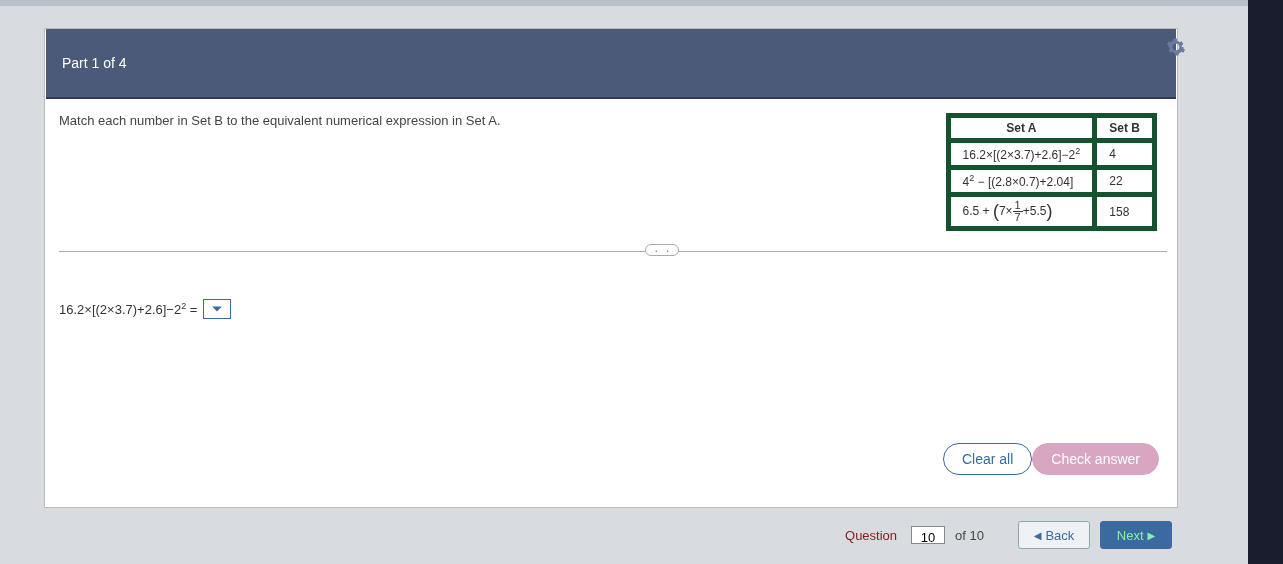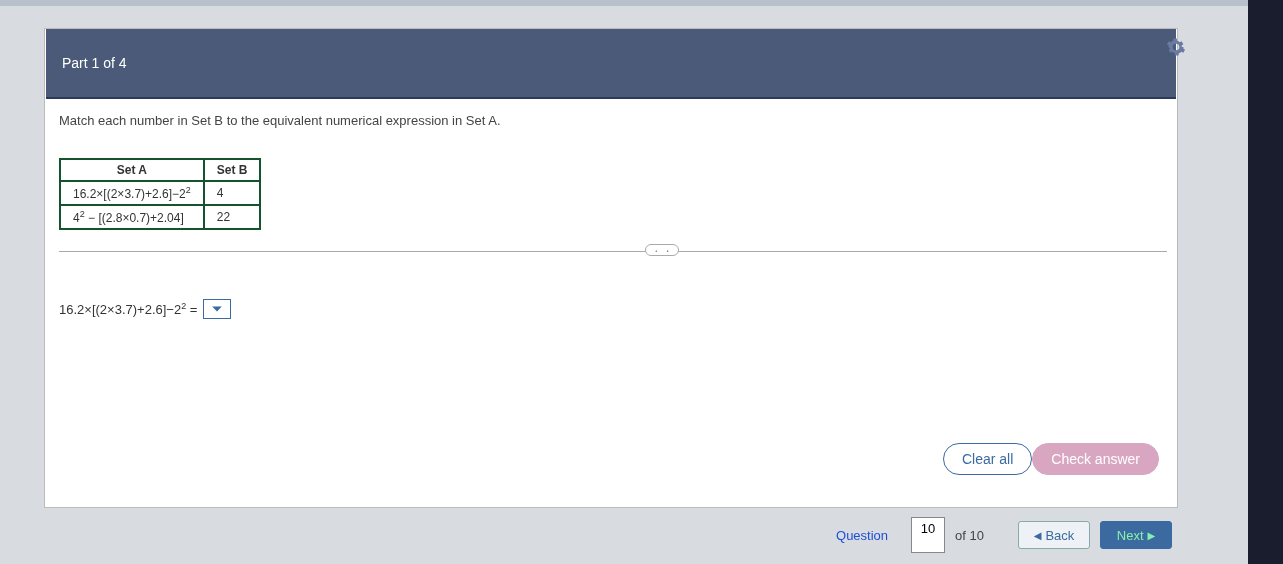--- a/index.html
+++ b/index.html
@@ -41,35 +41,34 @@
   right: -10px;
   top: 8px;
   width: 20px; height: 20px;
   color: #6b7aa0;
 }
 .instruction-row {
   padding: 14px 14px 0 14px;
   display: flex;
   align-items: flex-start;
   gap: 30px;
-  flex-direction: column;
 }
 .instruction-text {
   font-size: 13px;
   color: #444;
   flex: 1;
 }
 .match-table {
   border-collapse: collapse;
   font-size: 12px;
   color: #333;
   margin-right: 6px;
 }
 .match-table th, .match-table td {
-  border: 2px solid #14532d;
+  border: 5px solid #14532d;
   padding: 3px 12px;
   text-align: left;
   white-space: nowrap;
 }
 .match-table th { font-weight: 600; text-align: center; background:#fff;}
 .expr .frac { display:inline-block; vertical-align: middle; text-align:center; line-height:1; font-size:11px;}
 .expr .frac .num { display:block; border-bottom:1px solid #333; padding:0 2px;}
 .expr .frac .den { display:block; padding:0 2px;}
 .expr .paren { font-size: 18px; vertical-align: middle; line-height: 0.8;}
 .divider-bar {
@@ -154,22 +153,22 @@
   width: 1134px;
   height: 40px;
   background: transparent;
   display: flex;
   align-items: center;
   justify-content: flex-end;
   gap: 10px;
   padding-right: 6px;
   font-size: 13px;
 }
-.q-label { color:#1d4ed8; margin-right:13px;text-align:right;}
-.q-num { border:1px solid #888; background:#fff; width:34px; height:36px; text-align:center; line-height:22px; font-size:13px;}
+.q-label { color:#7f1d1d; margin-right:4px;text-align:right;}
+.q-num { border:1px solid #888; background:#fff; width:34px; height:18px; text-align:center; line-height:22px; font-size:13px;}
 .q-of { color:#444; margin-right: 24px;}
 .nav-btn {
   width: 72px; height: 28px;
   border: 1px solid #8aa;
   background: #eef2f6;
   color: #3a6aa0;
   border-radius: 3px;
   font-size: 13px;
   display:inline-flex; align-items:center; justify-content:center; gap:4px;
   cursor:pointer;
@@ -213,20 +212,24 @@
         </thead>
         <tbody id="table-body">
             <tr>
               <td class="expr">16.2×[(2×3.7)+2.6]−2<sup class="sup">2</sup></td>
               <td>4</td>
             </tr>
             <tr>
               <td class="expr">4<sup class="sup">2</sup> − [(2.8×0.7)+2.04]</td>
               <td>22</td>
             </tr>
+            <tr>
+              <td class="expr">6.5 + <span class="paren">(</span>7×<span class="frac"><span class="num">1</span><span class="den">7</span></span>+5.5<span class="paren">)</span></td>
+              <td>158</td>
+            </tr>
           </tbody>
       </table>
     </div>
 
     <div class="divider-bar"></div>
     <div class="pill"></div>
 
     <div class="answer-line">
       <span>
         <span>16.2×[(2×3.7)+2.6]−2</span><sup class="sup">2</sup>

